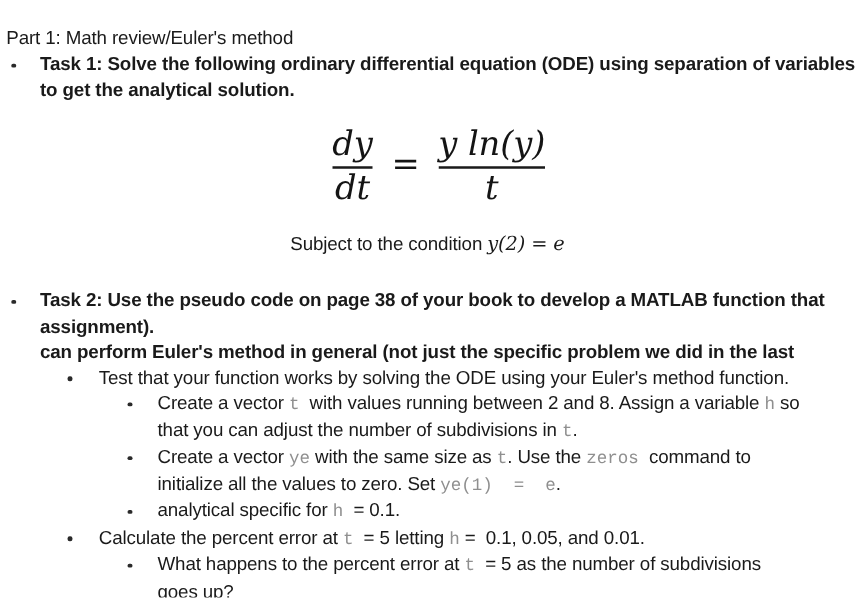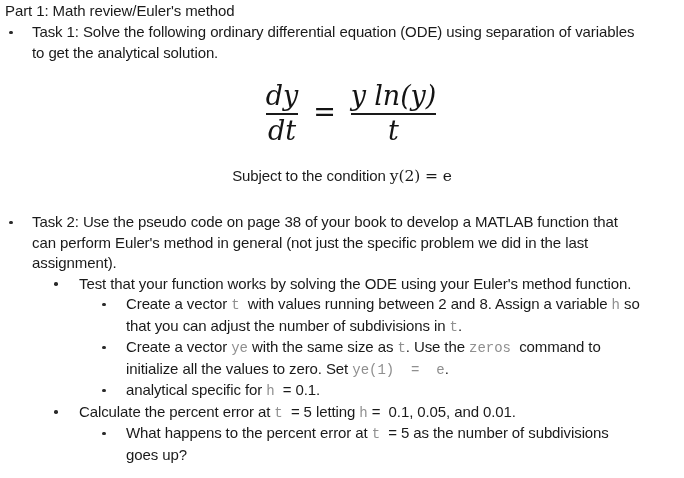--- a/index.html
+++ b/index.html
@@ -9,30 +9,30 @@
     overflow: hidden;
   }
   .doc {
     position: relative;
     width: 684px; height: 478px;
     font-family: "Liberation Sans", sans-serif;
     font-size: 15px;
     letter-spacing: -0.1px;
     color: #1a1a1a;
     box-sizing: border-box;
-    padding-top: 0;
+    padding-top: 20px;
   }
   .title-line {
     margin: 0 0 1px 5px;
     line-height: 21px;
     white-space: pre;
   }
   .item { position: relative; }
   .line { line-height: 20.5px; white-space: pre; }
-  .lvl1 { padding-left: 32px; }
+  .lvl1 { padding-left: 32px; font-weight: bold; }
   .lvl2 { padding-left: 79px; }
   .lvl3 { padding-left: 126px; }
   .dot {
     position: absolute;
     top: 8.5px;
     width: 3.5px; height: 3.5px;
     border-radius: 50%;
     background: #2a2a2a;
   }
   .lvl1 > .dot { left: 9px; }
@@ -43,20 +43,21 @@
   .p { }
   .c {
     font-family: "Liberation Mono", "DejaVu Sans Mono", monospace;
     color: #8f8f8f;
     font-size: 14px;
     letter-spacing: 0;
     white-space: pre;
   }
   .m {
     font-family: "DejaVu Serif", serif;
+    font-style: italic;
     font-size: 15.5px;
   }
 
   
   .equation {
     display: flex;
     justify-content: center;
     align-items: center;
     gap: 15px;
     margin: 19px 0 0 18px;
@@ -118,22 +119,22 @@
       <span class="den">t</span>
     </span>
   </div>
 
   <div class="condition"><span class="p">Subject to the condition </span><span class="m">y(2) = e</span></div>
 
   <div class="section-task2">
       <div class="item lvl1">
         <span class="dot"></span>
         <div class="line"><span class="p">Task 2: Use the pseudo code on page 38 of your book to develop a MATLAB function that</span></div>
+        <div class="line"><span class="p">assignment).</span></div>
         <div class="line"><span class="p">can perform Euler's method in general (not just the specific problem we did in the last</span></div>
-        <div class="line"><span class="p">assignment).</span></div>
       </div>
       <div class="item lvl2">
         <span class="dot"></span>
         <div class="line"><span class="p">Test that your function works by solving the ODE using your Euler's method function.</span></div>
       </div>
       <div class="item lvl3">
         <span class="dot"></span>
         <div class="line"><span class="p">Create a vector </span><span class="c">t</span><span class="p">  with values running between 2 and 8. Assign a variable </span><span class="c">h</span><span class="p"> so</span></div>
         <div class="line"><span class="p">that you can adjust the number of subdivisions in </span><span class="c">t</span><span class="p">.</span></div>
       </div>

